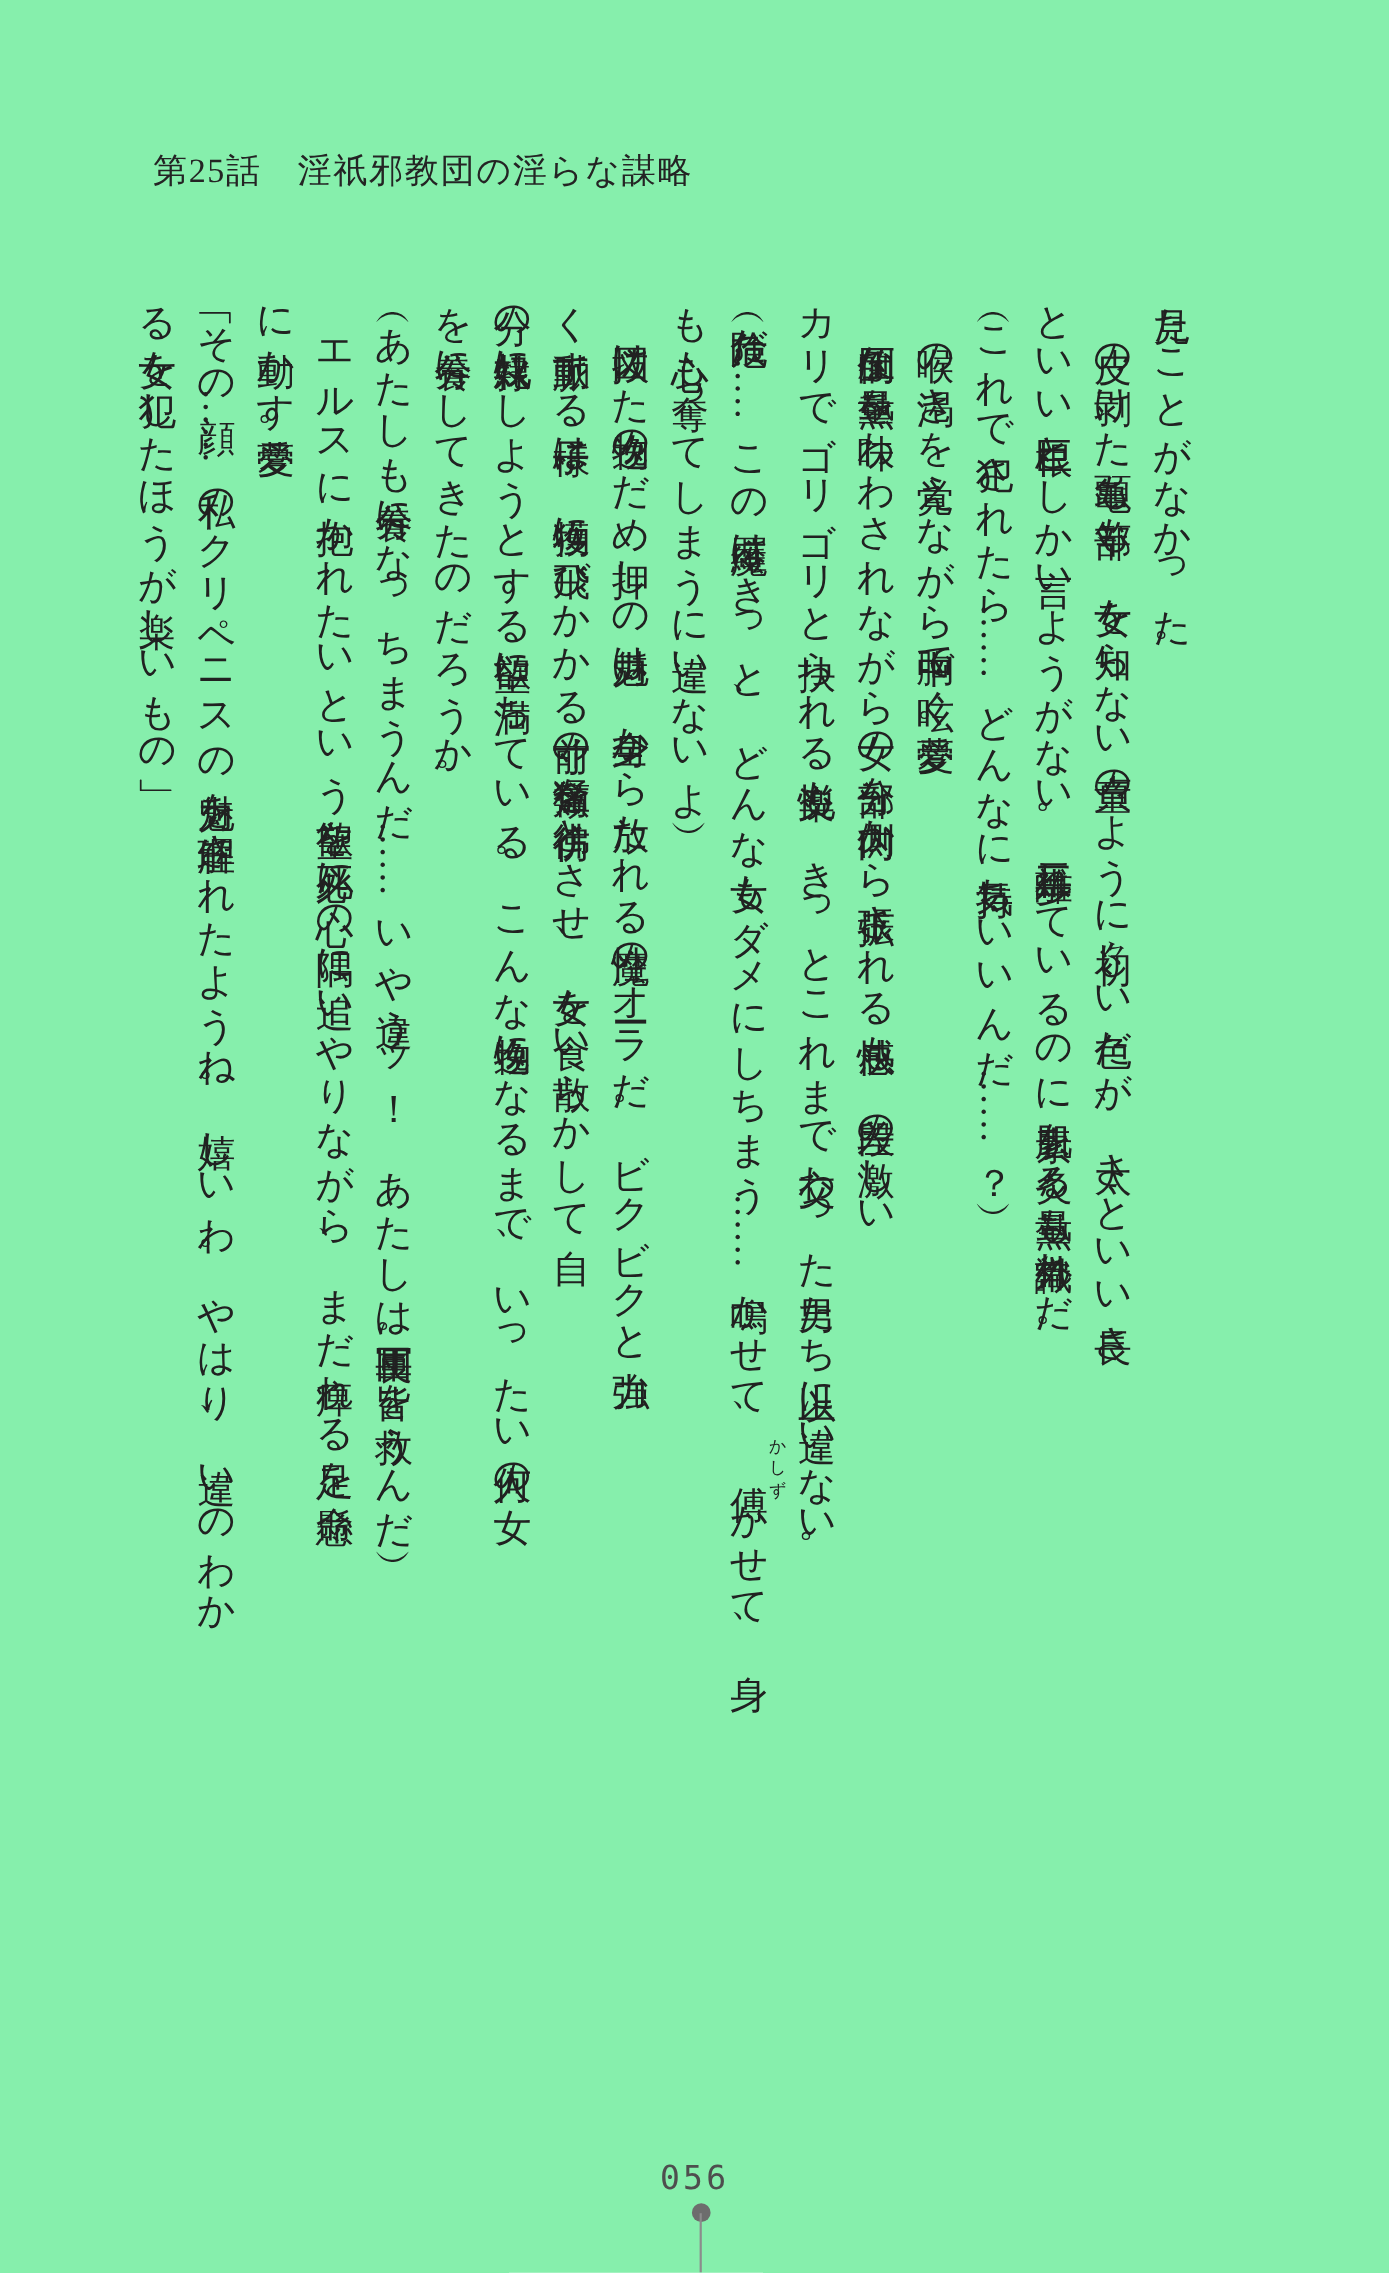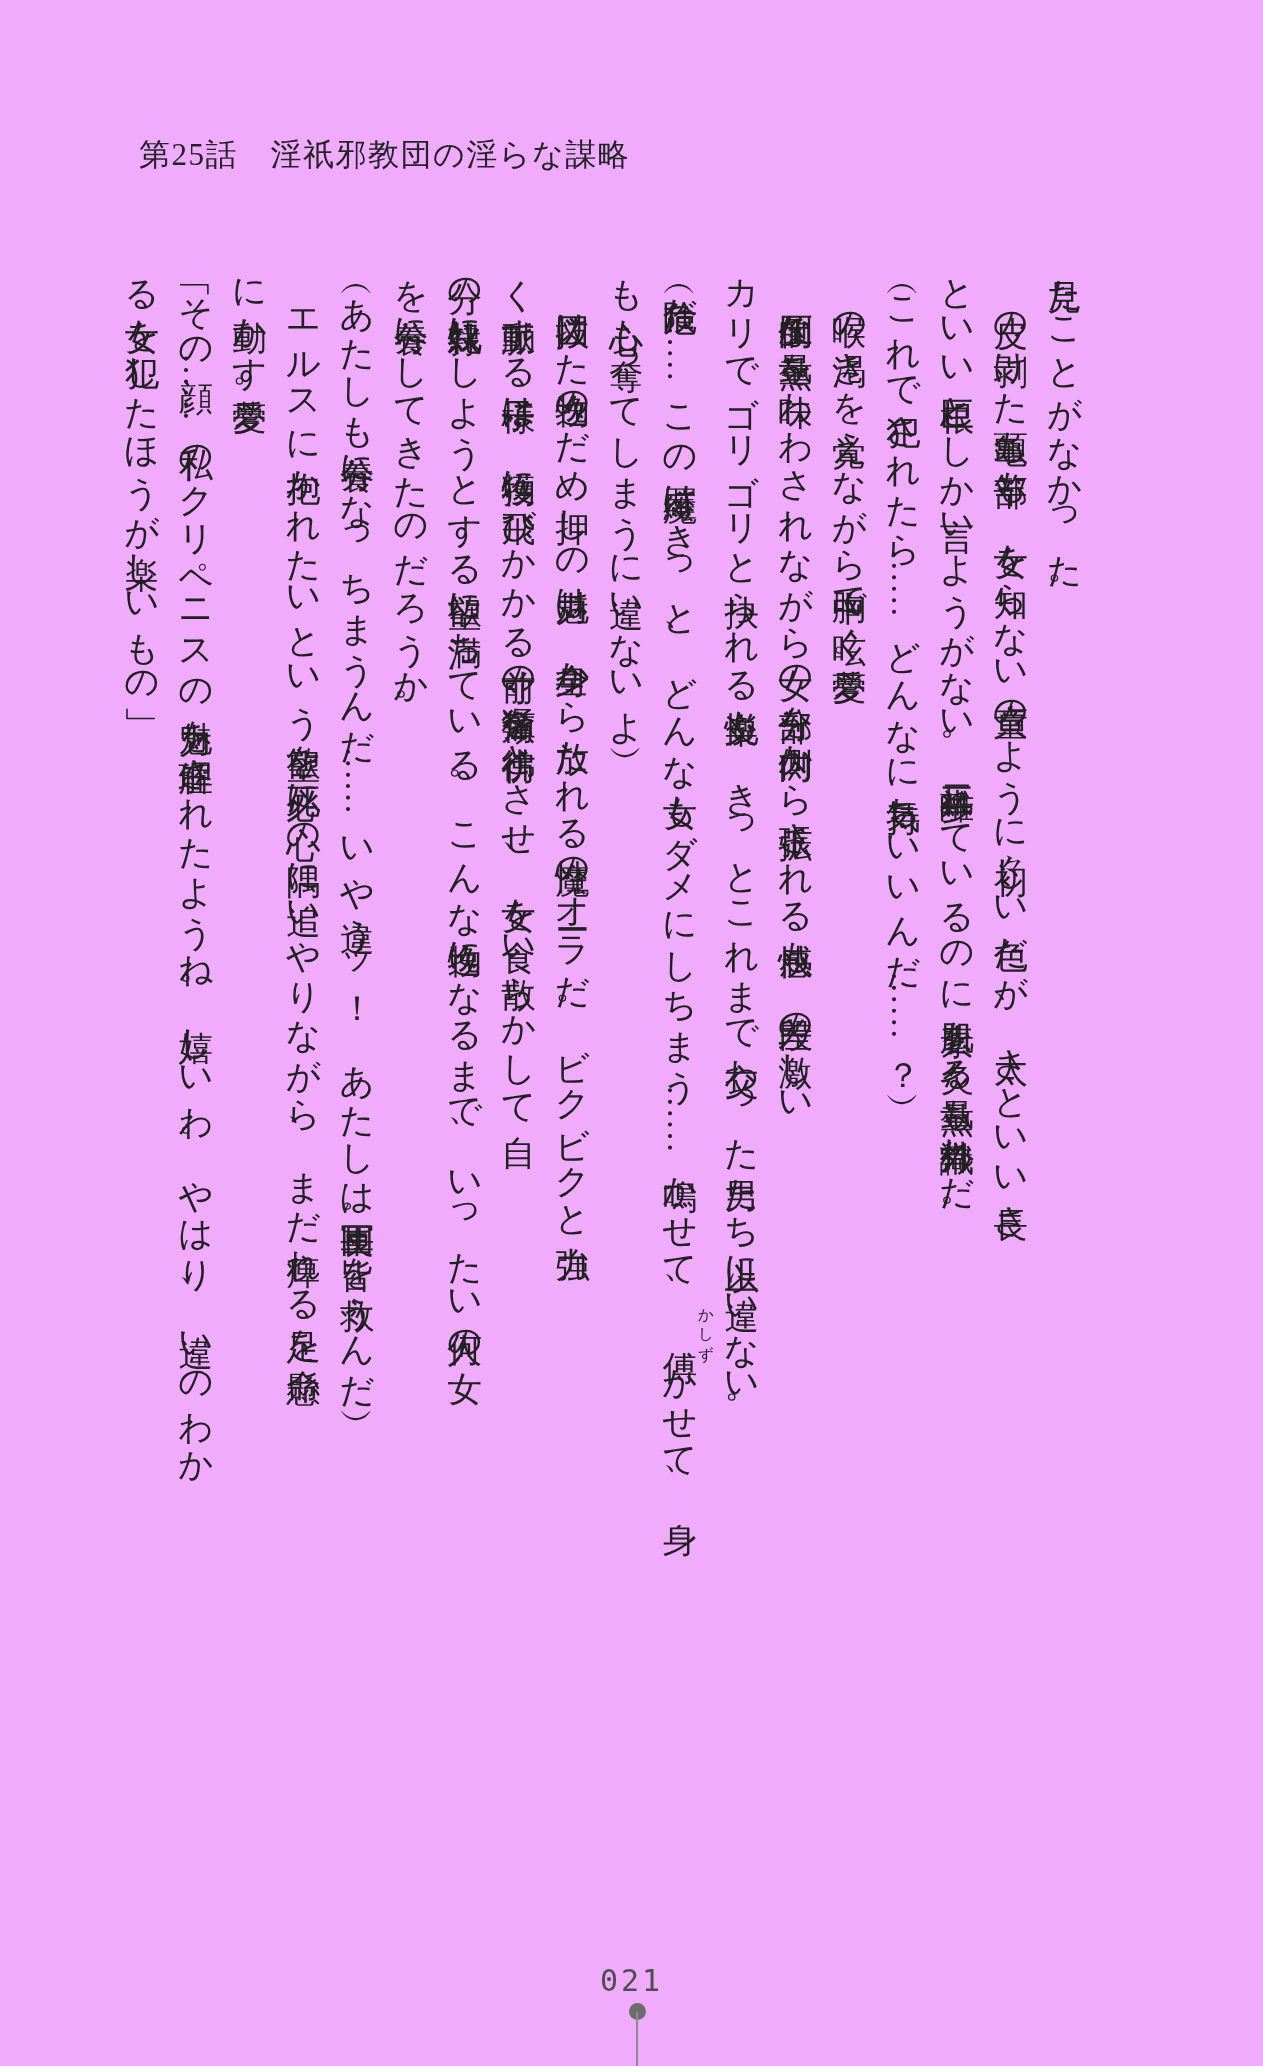--- a/index.html
+++ b/index.html
@@ -1,19 +1,19 @@
 <!DOCTYPE html>
 <html lang="ja"><head>
 <meta charset="utf-8">
 <style>
   html,body { margin:0; padding:0; }
   .page {
     position:relative;
     width:1263px; height:2066px;
-    background:#f0abfc;
+    background:#86efac;
     overflow:hidden;
     font-family:"Liberation Serif","DejaVu Serif",serif;
   }
   .chapter-header {
     position:absolute;
     left:139px; top:134px;
     font-size:31px;
     color:#242424;
     letter-spacing:1.5px;
     white-space:pre;
@@ -85,18 +85,18 @@
       <div class="vline indent-none">く脈動する様子は、獲物に飛びかかる寸前の猛禽類を彷彿とさせ、女を食い散らかして自</div>
       <div class="vline indent-none">分の牝奴隷にしようとする欲望に満ちている。こんな逸物になるまで、いったい何人の女</div>
       <div class="vline indent-none">を養分にしてきたのだろうか。</div>
       <div class="vline indent-half">（あたしも養分になっちまうんだ……いや違うッ！　あたしは軍団長。皆を救うんだ）</div>
       <div class="vline indent-full">エルスに抱かれたいという欲望を必死に心の隅に追いやりながら、まだ痺れる足を懸命</div>
       <div class="vline indent-none">に動かす愛夢。</div>
       <div class="vline indent-half">「その顔……私のクリペニスの魅力を理解されたようね。嬉しいわ。やはり、違いのわか</div>
       <div class="vline indent-none">る女を犯したほうが楽しいもの」</div>
     </div>
 
-  <div class="page-number">021</div>
+  <div class="page-number">056</div>
 
   <div class="footer-dot"></div>
 
   <div class="footer-stem"></div>
 </div>
 
 </body></html>

